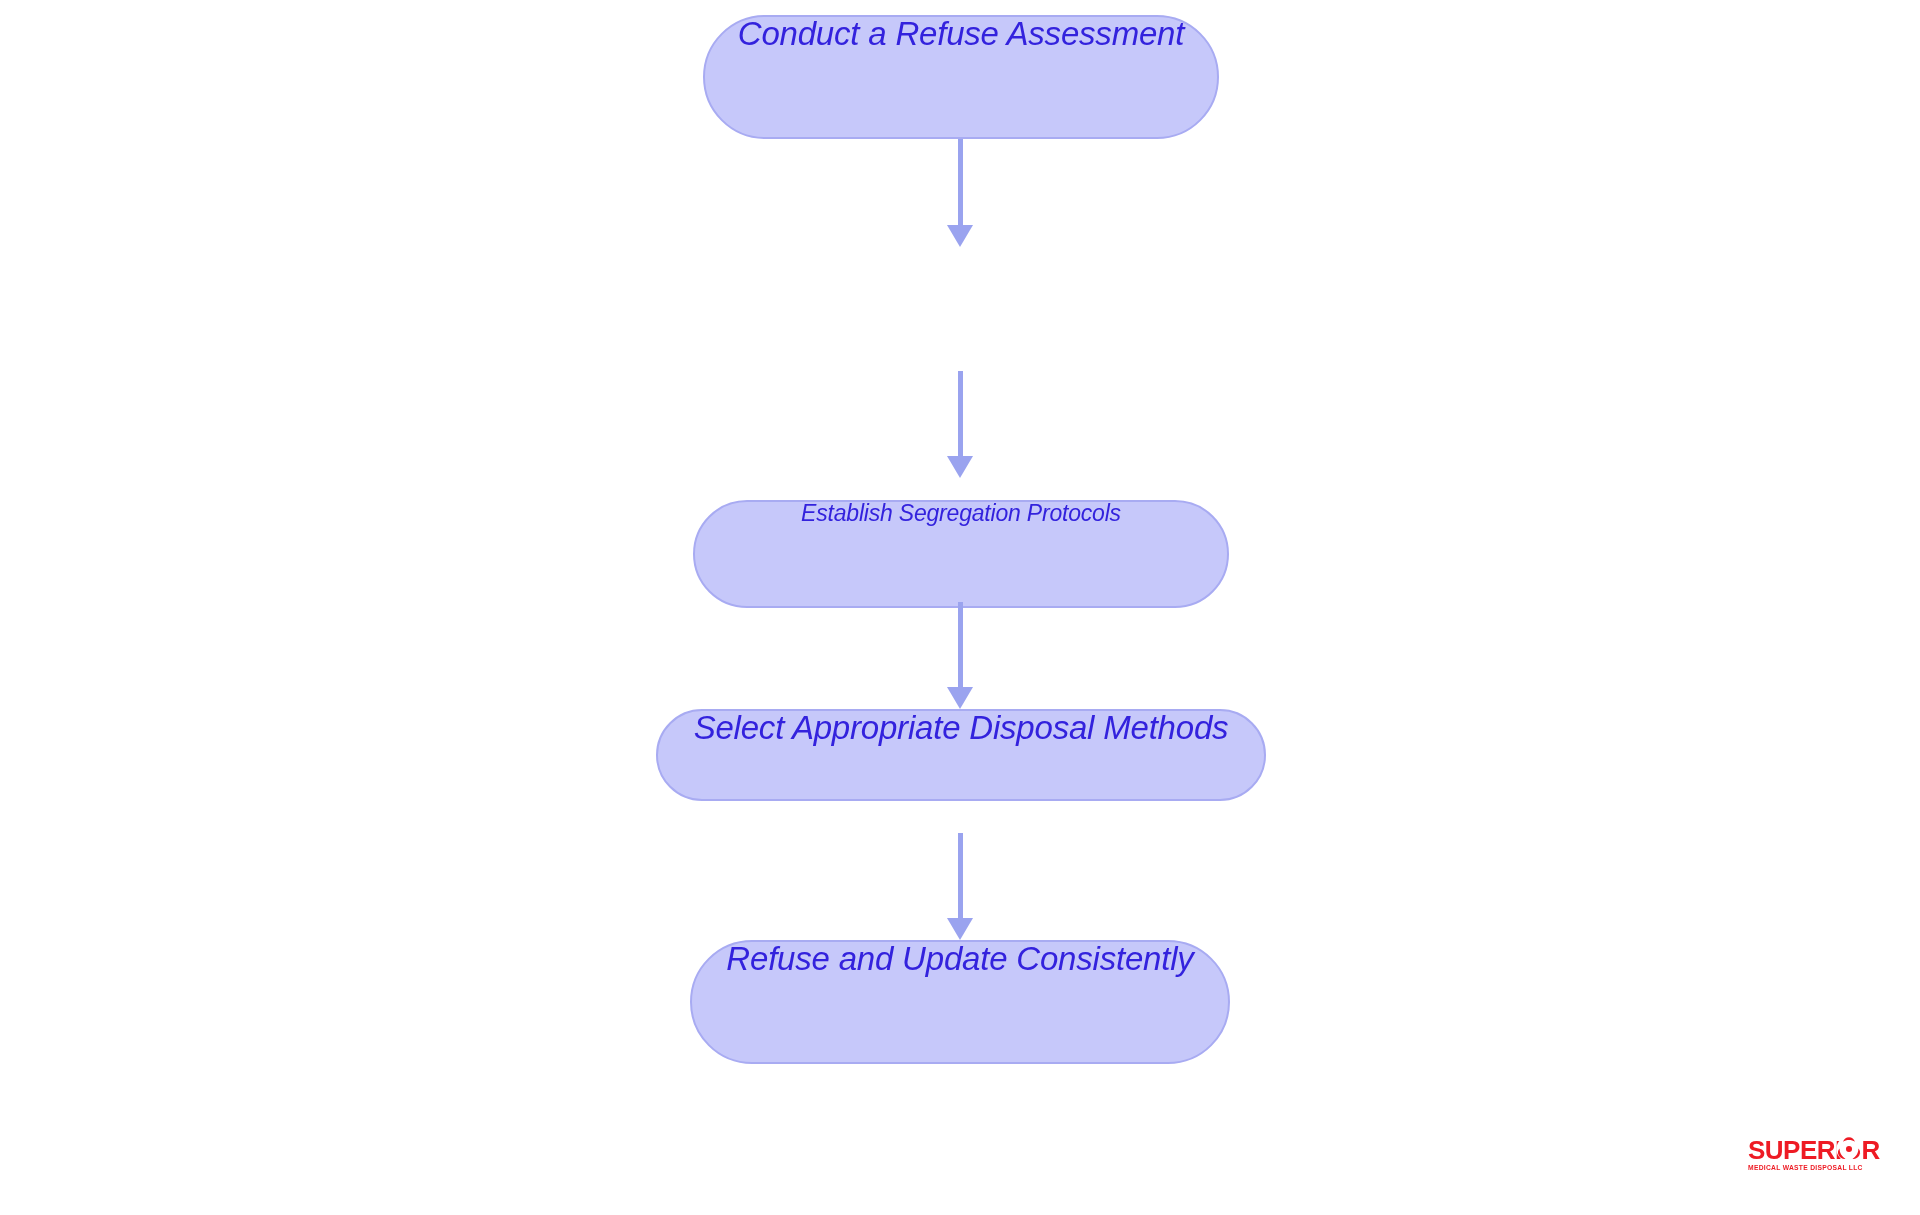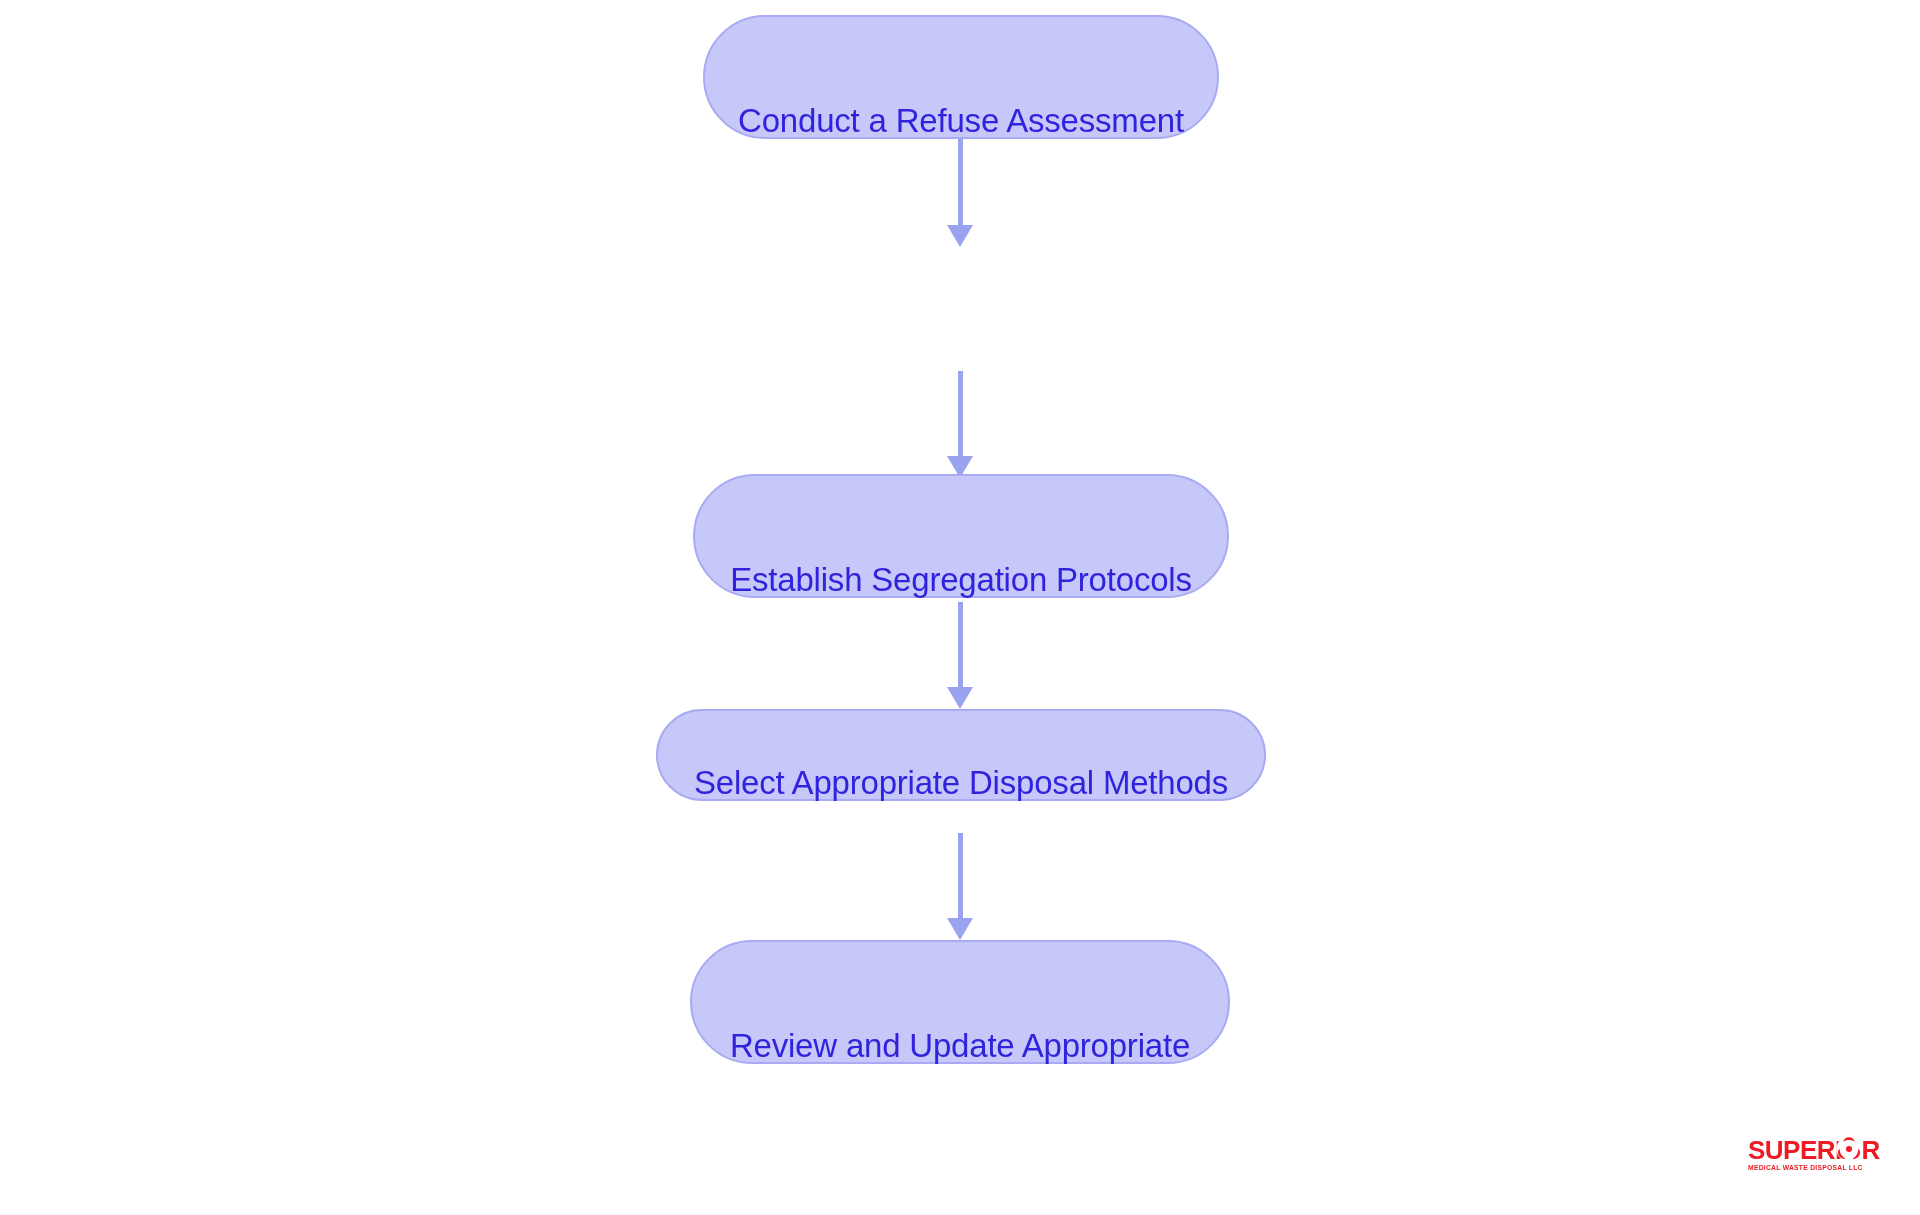--- a/index.html
+++ b/index.html
@@ -22,39 +22,40 @@
   }
 
   
   .flow-node {
     position: absolute;
     box-sizing: border-box;
     background: #c6c8fa;
     border: 2px solid #a8abf2;
     border-radius: 999px;
     display: flex;
-    align-items: flex-end;
+    align-items: flex-start;
     justify-content: center;
     color: #3322dd;
     font-family: "Liberation Sans", sans-serif;
     font-weight: 400;
     letter-spacing: -0.2px;
     white-space: nowrap;
     user-select: none;
+    font-style: italic;
   }
 
   .flow-node-label {
     display: block;
     line-height: 1;
   }
 
   
   #node-0 { left: 703px;  top: 15px;   width: 516px; height: 124px; font-size: 33px; }
   #node-1 { left: 690px;  top: 247px;  width: 546px; height: 124px; font-size: 33px; }
-  #node-2 { left: 693px;  top: 474px;  width: 536px; height: 124px; font-size: 33px; }
+  #node-2 { left: 693px;  top: 500px;  width: 536px; height: 108px; font-size: 23px; }
   #node-3 { left: 656px;  top: 709px;  width: 610px; height: 92px; font-size: 33px; }
   #node-4 { left: 690px;  top: 940px;  width: 540px; height: 124px; font-size: 33px; }
 
   
   .flow-connector {
     position: absolute;
     left: 954px;
     width: 12px;
   }
   .flow-connector .conn-line {
@@ -164,21 +165,21 @@
   <div class="flow-node" id="node-3">
     <span class="flow-node-label">Select Appropriate Disposal Methods</span>
   </div>
 
   <div class="flow-connector" id="conn-3">
     <div class="conn-line"></div>
     <div class="conn-head"></div>
   </div>
 
   <div class="flow-node" id="node-4">
-    <span class="flow-node-label">Review and Update Appropriate</span>
+    <span class="flow-node-label">Refuse and Update Consistently</span>
   </div>
 
   <div id="watermark">
     <span id="watermark-wordmark">SUPERIOR</span>
     <svg id="watermark-biohazard" viewBox="0 0 64 64">
       <circle cx="32" cy="32" r="31" fill="#ffffff"></circle>
       <g fill="#ee1b24">
         <path d="M32 3c-7 0-12.8 4.6-14.6 11 4-2.7 9.1-4.3 14.6-4.3S42.6 11.3 46.6 14C44.8 7.6 39 3 32 3z"></path>
         <path d="M6.9 48c3.5 6.1 10.3 9.2 16.8 8.1-4.3-2.1-8.2-5.7-11-10.5-2.8-4.8-4-10-3.8-14.8C4.3 35.6 3.4 41.9 6.9 48z"></path>
         <path d="M57.1 48c3.5-6.1 2.6-12.4-2-17.2.2 4.8-1 10-3.8 14.8-2.8 4.8-6.7 8.4-11 10.5 6.5 1.1 13.3-2 16.8-8.1z"></path>

